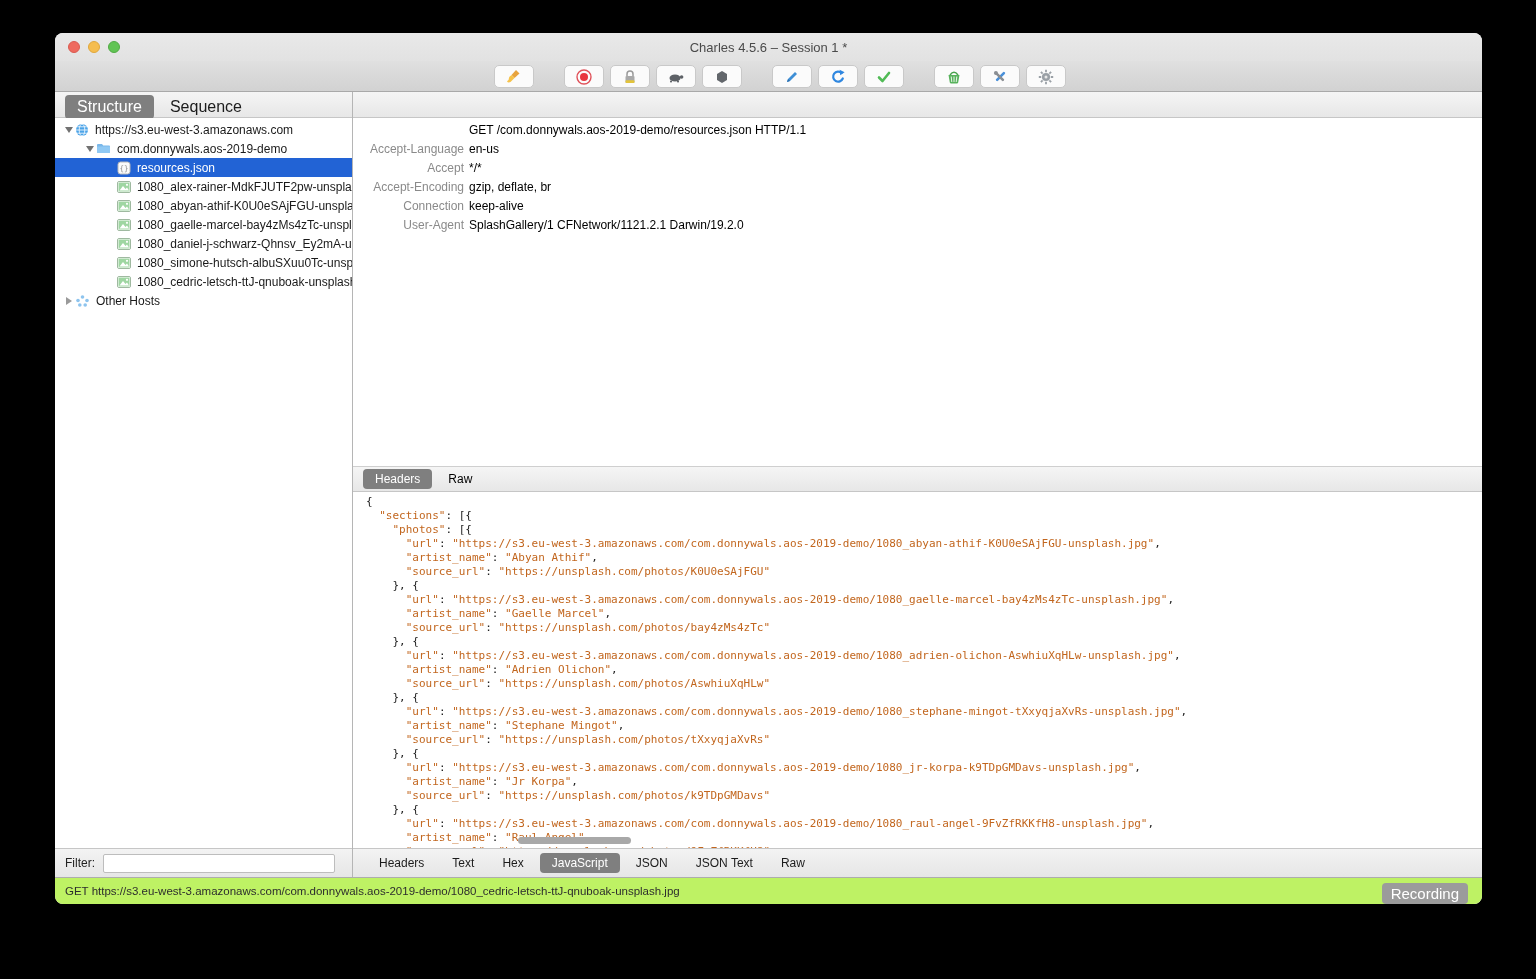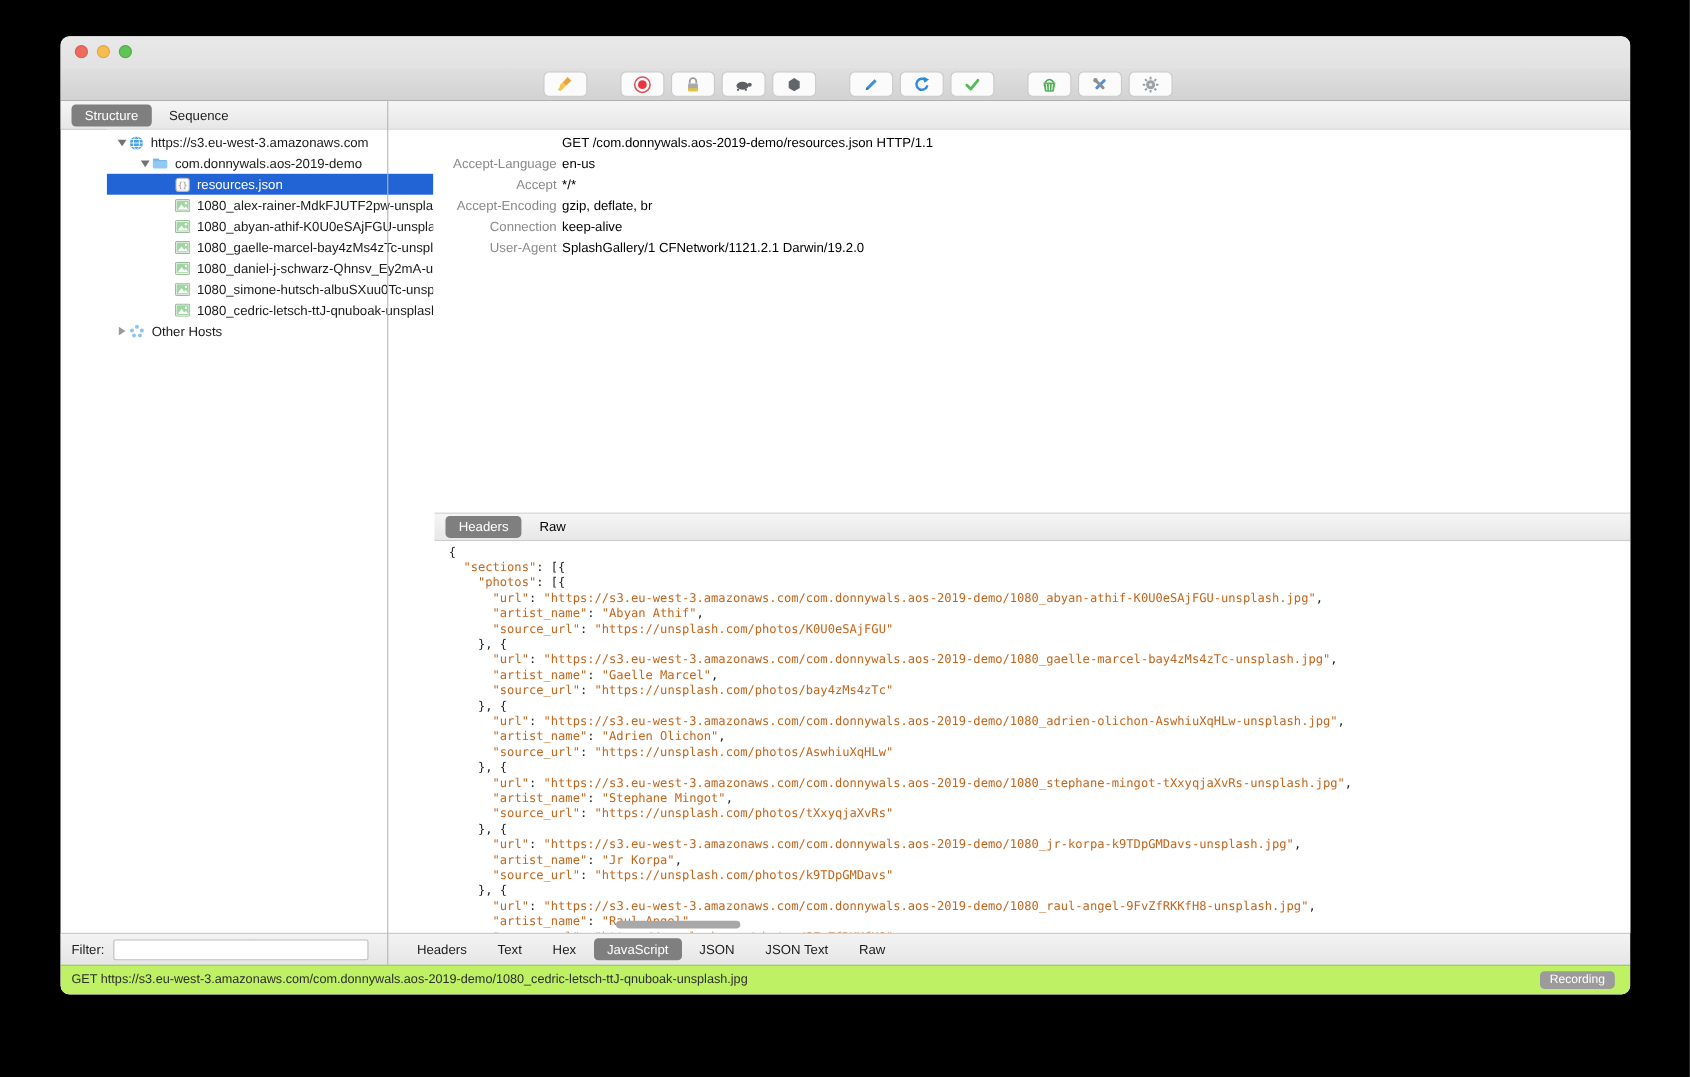--- a/index.html
+++ b/index.html
@@ -19,28 +19,28 @@
   .tl-zoom  { background:#61c454; border:0.5px solid #52aa45; }
   .title { position:absolute; width:100%; top:7px; text-align:center; font-size:13px; color:#4a4a4a; }
   .toolbar { position:absolute; left:0; top:28px; width:100%; height:31px;
     background:linear-gradient(#e0e0e0,#d2d2d2); border-bottom:1px solid #a9a9a9; }
   .tb-row { position:absolute; left:439px; top:4px; display:flex; align-items:center; }
   .tb-btn { width:40px; height:23px; background:#fbfbfb; border:1px solid #c9c9c9; border-radius:5px;
     display:flex; align-items:center; justify-content:center; margin-right:6px; }
   .tb-gap { width:24px; }
   
   .bar { background:linear-gradient(#f5f5f5,#e7e7e7); border-bottom:1px solid #c6c6c6;
-    display:flex; align-items:center; font-size:12px; color:#1c1c1c; }
+    display:flex; align-items:center; font-size:16px; color:#1c1c1c; }
   .tabrow { position:absolute; left:0; top:59px; width:100%; height:26px; }
   .tab { padding:3px 12px; border-radius:4px; margin-right:4px; white-space:nowrap; }
   .tab.sel { background:#7f7f7f; color:#fff; }
   #sidebar-tabs { position:absolute; left:10px; top:3px; display:flex; }
   #main-tabs { position:absolute; left:312px; top:3px; display:flex; }
   
-  .content { position:absolute; left:0; top:85px; width:100%; height:730px; background:#fff;margin-left:42px; }
+  .content { position:absolute; left:0; top:85px; width:100%; height:730px; background:#fff; }
   .vdivider { position:absolute; left:297px; top:59px; width:1px; height:785px; background:#b5b5b5; z-index:6; }
   .sidebar { position:absolute; left:0; top:0; width:297px; height:100%; overflow:hidden; background:#fff; }
   .tree { position:absolute; left:0; top:2px; width:100%; }
   .tree-row { height:19px; display:flex; align-items:center; font-size:12px; color:#1a1a1a; overflow:hidden; white-space:nowrap; }
   .tree-row.sel { background:#2263d5; color:#fff; }
   .arrow-slot { width:13px; display:inline-flex; justify-content:center; flex:none; }
   .arr-open { width:0; height:0; border-left:4.5px solid transparent; border-right:4.5px solid transparent; border-top:6px solid #727272; }
   .arr-closed { width:0; height:0; border-top:4.5px solid transparent; border-bottom:4.5px solid transparent; border-left:6px solid #9a9a9a; }
   .tree-icon { flex:none; display:inline-flex; margin-right:6px; }
   .main { position:absolute; left:298px; top:0; right:0; height:100%; }
@@ -61,32 +61,33 @@
   .bottombar { position:absolute; left:0; top:815px; width:100%; height:29px;
     background:linear-gradient(#f3f3f3,#e6e6e6); border-top:1px solid #c6c6c6; font-size:12px; color:#1c1c1c; }
   .filter-group { position:absolute; left:10px; top:0; height:100%; display:flex; align-items:center; }
   .filter-label { color:#222; margin-right:8px; }
   .filter-input { width:232px; height:19px; border:1px solid #bdbdbd; border-radius:2px; background:#fff; font-size:11px; padding:0 4px; outline:none; }
   #body-tabs { position:absolute; left:312px; top:4px; display:flex; }
   .statusbar { position:absolute; left:0; top:844px; width:100%; height:27px;
     background:#bef264; border-top:1px solid #adadad; display:flex; align-items:center; font-size:11.5px; color:#2d2d2d; }
   .status-text { margin-left:10px; white-space:nowrap; }
   .recording-pill { position:absolute; right:14px; top:5px; background:#9b9b9b; color:#fff;
-    border-radius:4px; padding:2px 9px; font-size:11px; }
+    border-radius:4px; padding:2px 9px; font-size:15px; }
 </style>
 </head>
 <body>
 
 <div id="window">
   <div class="titlebar">
     <div class="traffic">
       <span class="tl-close"></span>
       <span class="tl-min"></span>
       <span class="tl-zoom"></span>
     </div>
+    <div class="title">Charles 4.5.6 – Session 1 *</div>
   </div>
 
   <div class="toolbar">
     <div class="tb-row" id="toolbar-row">
         <div class="tb-btn">
           <span style="display: inline-flex;">
             <svg width="18" height="18" viewBox="0 0 18 18">
               <path d="M11 2 L14.5 5.5 L9.5 10 L6.5 7 Z" fill="#e8a33d"></path>
               <path d="M6.5 7 L9.5 10 L5.5 14 Q3 15.3 2 13.2 Q4.2 12 4.2 9 Z" fill="#f6c24a"></path>
             </svg>

